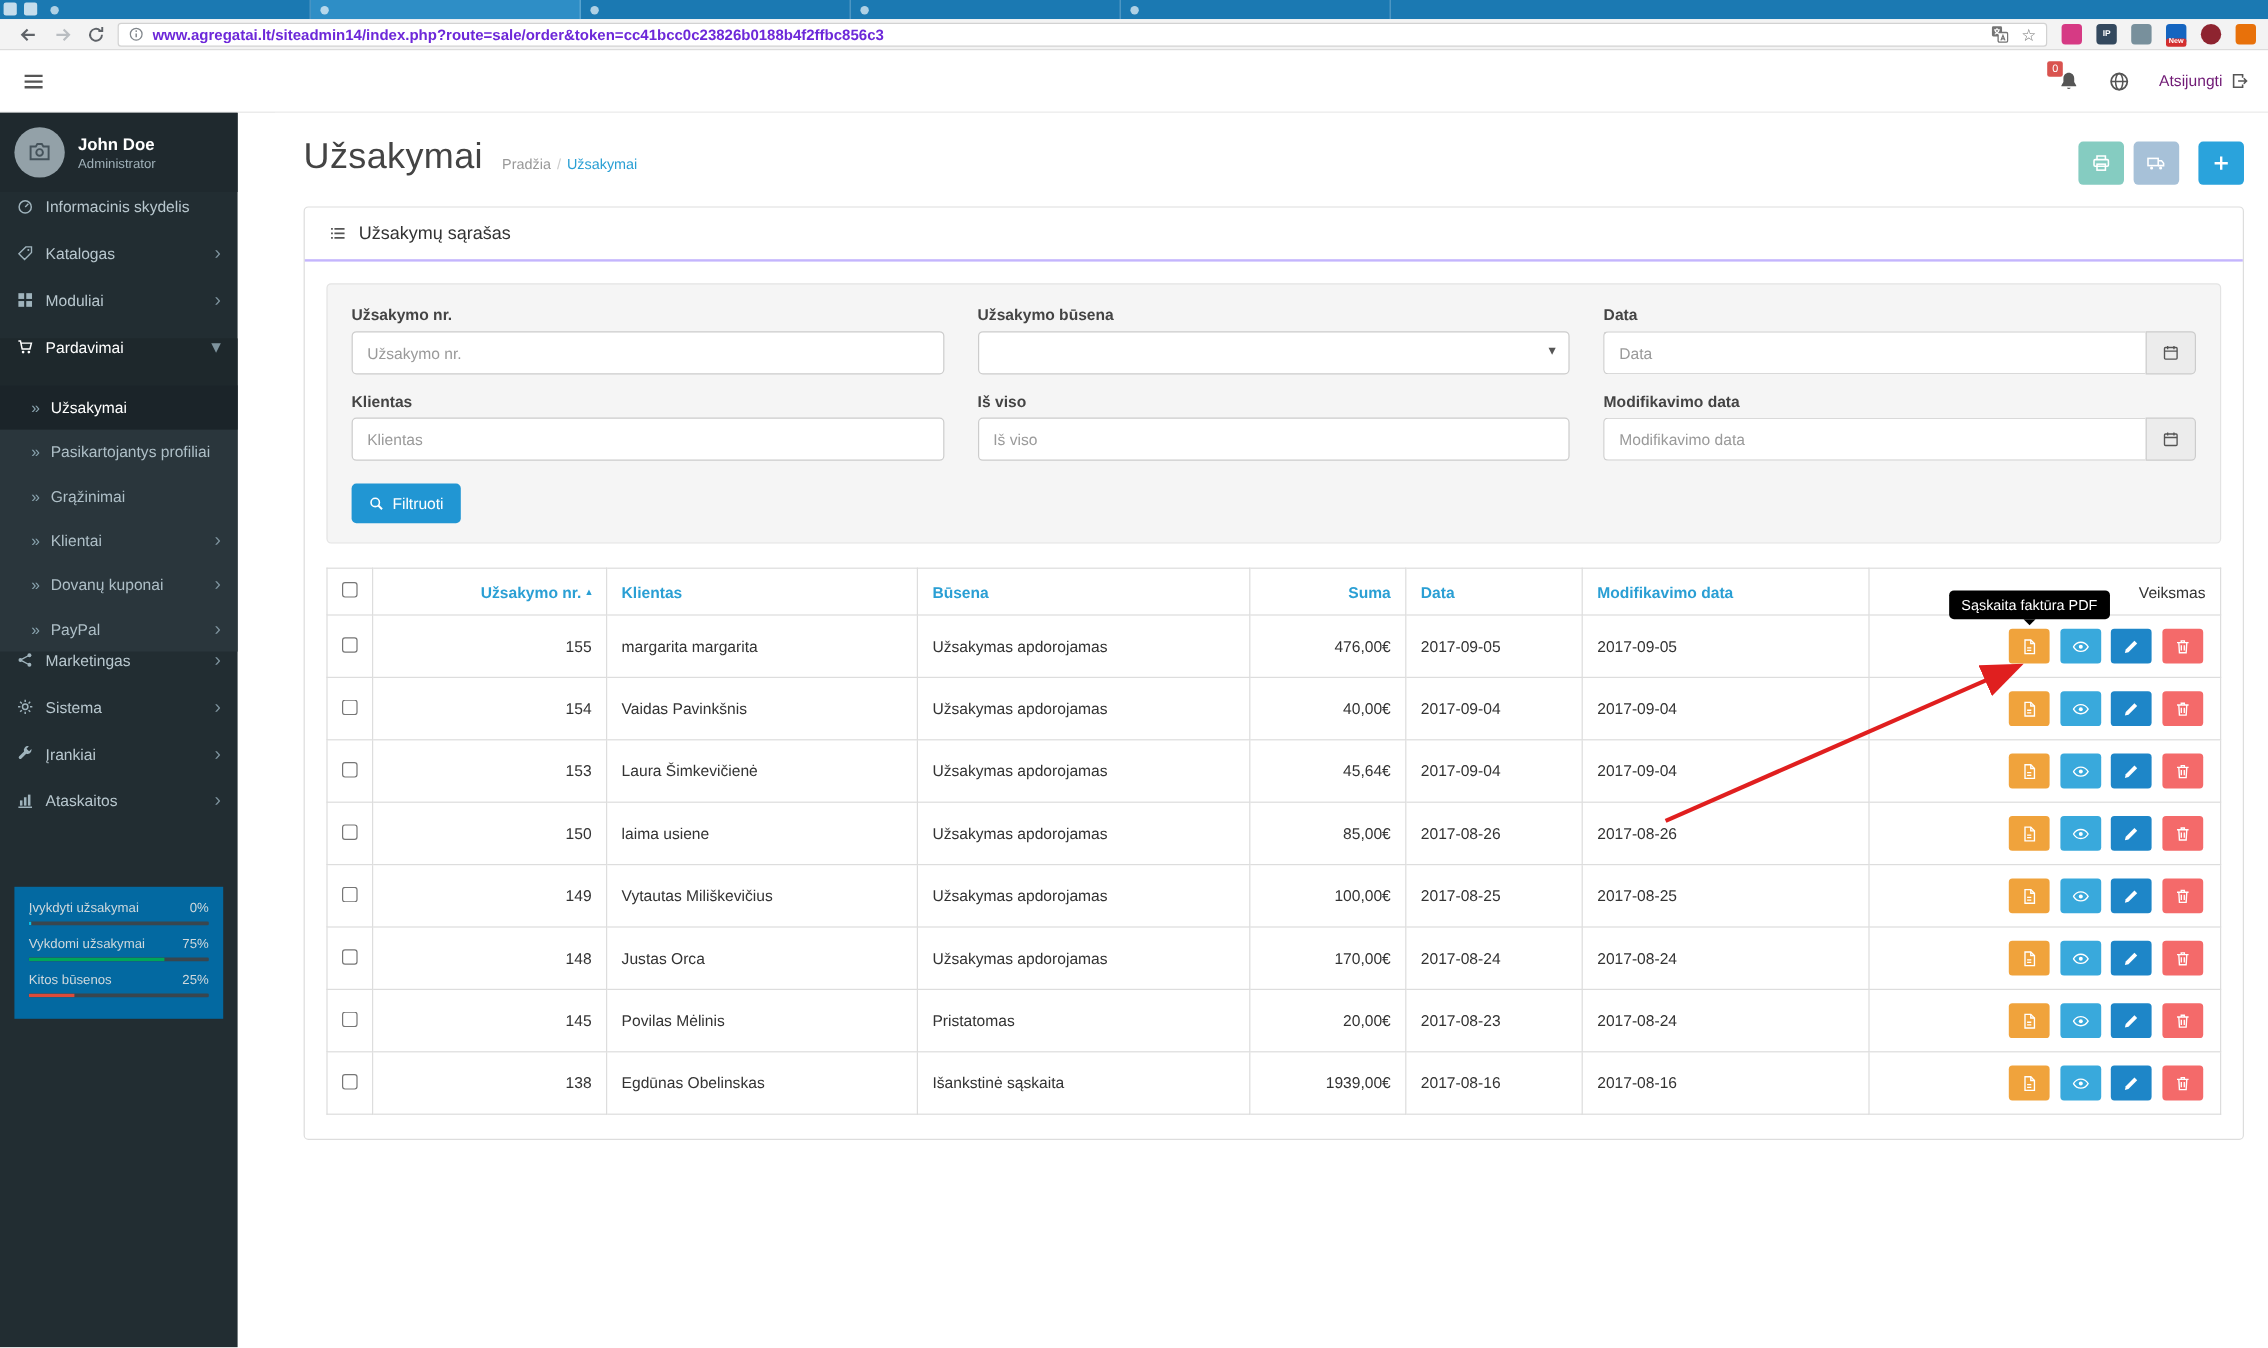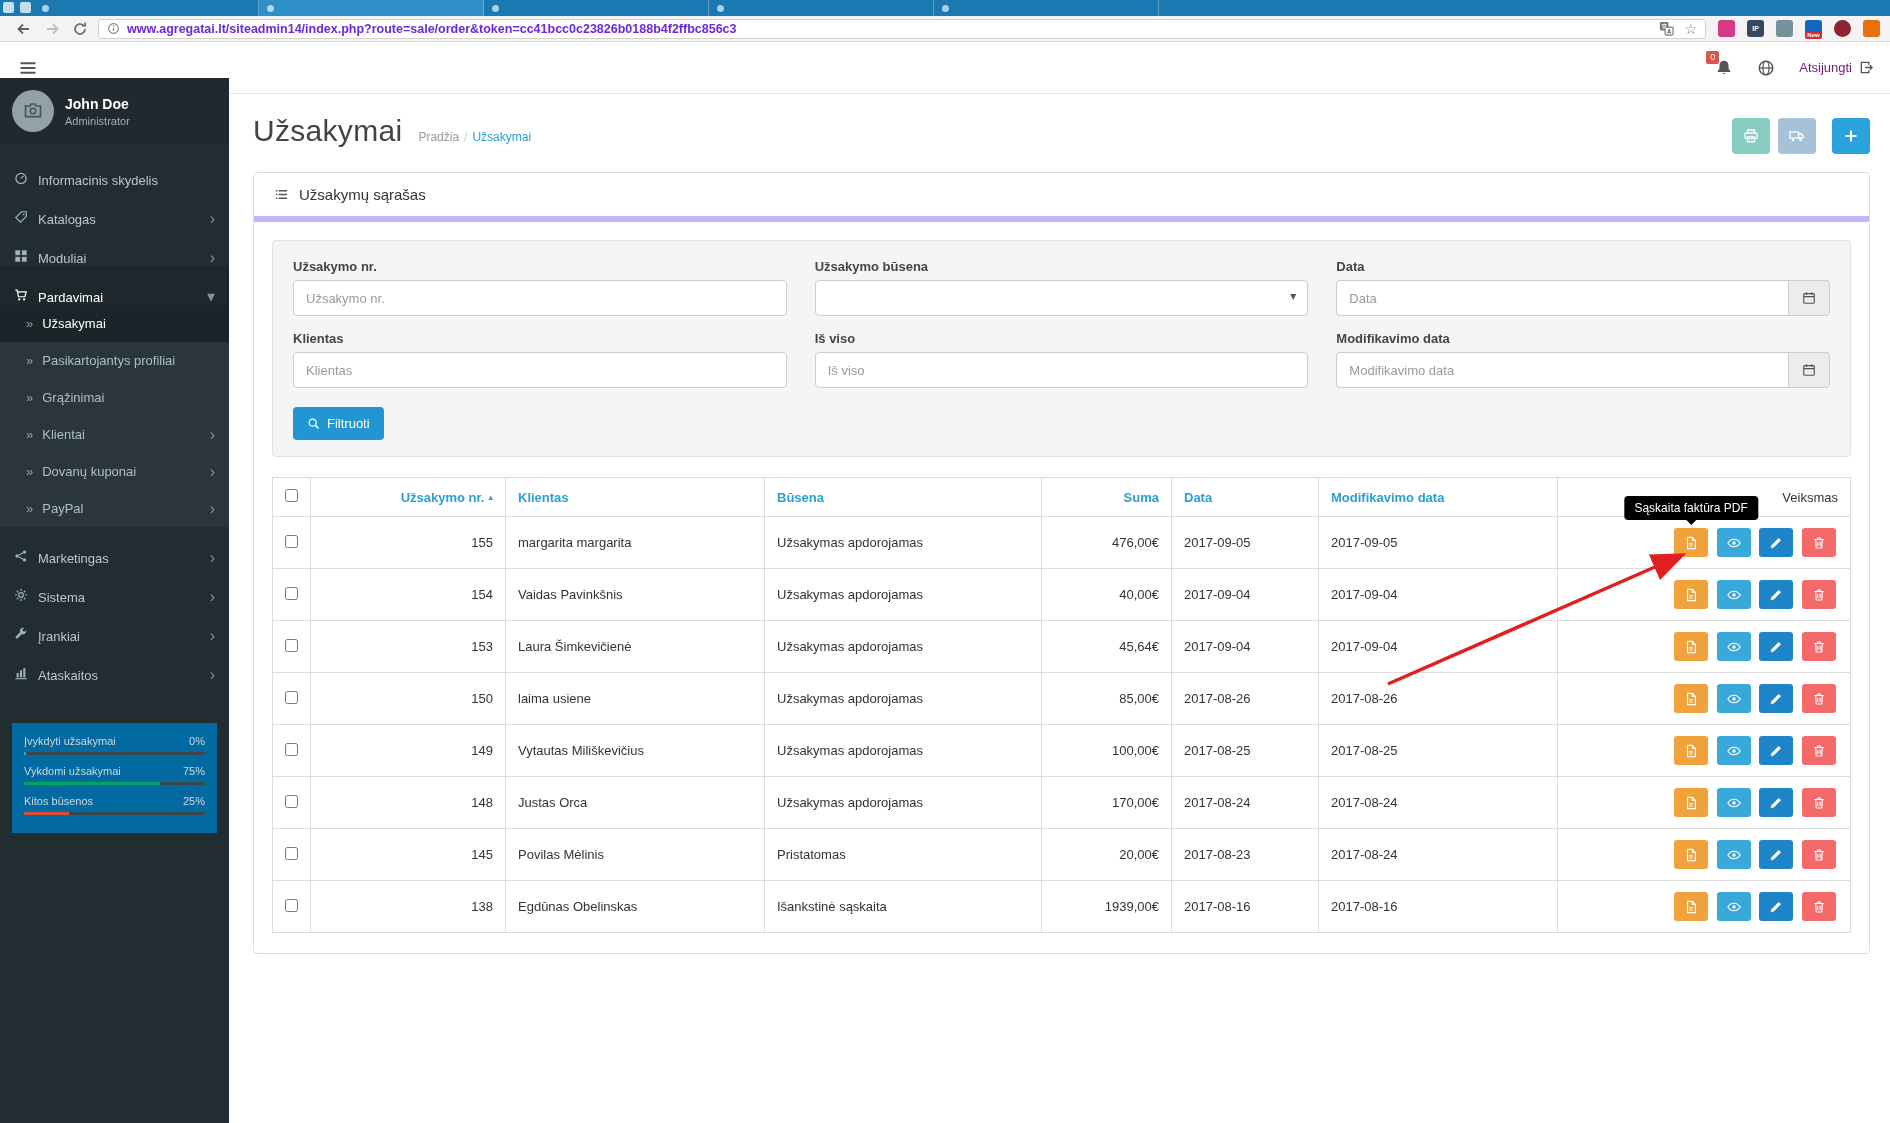--- a/index.html
+++ b/index.html
@@ -37,28 +37,28 @@
   .appheader { position:absolute; top:42px; left:0; right:0; height:52px; background:#fff; border-bottom:1px solid #e6e6e6; display:flex; align-items:center; }
   .menu-toggle { margin-left:18px; width:20px; height:20px; color:#555; cursor:pointer; }
   .header-right { margin-left:auto; display:flex; align-items:center; gap:24px; padding-right:16px; }
   .bell-wrap { position:relative; width:18px; height:18px; color:#555; }
   .nbadge { position:absolute; top:-8px; left:-9px; background:#d9534f; color:#fff; font-size:9px; line-height:1; padding:2px 4px; border-radius:2px; }
   .globe { width:18px; height:18px; color:#555; }
   .logout { display:flex; align-items:center; gap:7px; font-size:13px; color:#701a75; cursor:pointer; }
   .logout .lic { width:15px; height:15px; color:#555; }
 
   
-  .sidebar { position:absolute; top:78px; left:0; bottom:0; width:229px; background:#222d32; }
+  .sidebar { position:absolute; top:94px; left:0; bottom:0; width:198px; background:#222d32; }
   .profile { height:66px; background:#1f292e; display:flex; align-items:center; padding:0 12px; gap:11px; }
   .avatar { width:42px; height:42px; border-radius:50%; background:#93a1a8; color:#45535b; display:flex; align-items:center; justify-content:center; flex:0 0 auto; }
   .avatar svg { width:20px; height:20px; }
   .uname { color:#fff; font-size:14px; font-weight:bold; }
   .urole { color:#9fb0b8; font-size:11px; margin-top:3px; }
   .nav { margin-top:5px; }
-  .nav-item { height:39px; display:flex; align-items:flex-end; padding:0 14px; color:#b8c7ce; font-size:13px; cursor:pointer; }
+  .nav-item { height:39px; display:flex; align-items:flex-start; padding:0 14px; color:#b8c7ce; font-size:13px; cursor:pointer; }
   .nav-item .mi { width:24px; color:#9fb3bc; flex:0 0 auto; }
   .nav-item .mi svg { width:14px; height:14px; }
   .nav-item .chev { margin-left:auto; color:#7e939d; font-size:16px; line-height:1; }
   .nav-item.active { background:#1e282c; color:#fff; }
   .nav-item.active .mi { color:#fff; }
   .subnav { background:#2a363c; }
   .sub-item { height:37px; display:flex; align-items:center; padding:0 14px 0 26px; color:#aebfc7; font-size:13px; cursor:pointer; }
   .sub-item .pre { margin-right:9px; color:#8aa4af; font-size:13px; }
   .sub-item .chev { margin-left:auto; color:#7e939d; font-size:16px; }
   .sub-item.active { background:#1b2429; color:#fff; }
@@ -77,21 +77,21 @@
   .crumbs .cur { color:#2a9fd4; text-decoration:none; }
   .crumbs .home { color:#999; text-decoration:none; }
   .head-actions { margin-left:auto; display:flex; align-items:center; gap:8px; margin-top:4px; }
   .hbtn { width:38px; height:36px; border:none; border-radius:4px; display:flex; align-items:center; justify-content:center; color:#fff; cursor:pointer; }
   .hbtn svg { width:16px; height:16px; }
   .hbtn.teal { background:#85ccc1; }
   .hbtn.bluegray { background:#a7c1d8; }
   .hbtn.add { background:#2aa3dc; margin-left:8px; }
 
   .panel { margin:8px 20px 0 24px; border:1px solid #ddd; border-radius:4px; background:#fff; }
-  .panel-head { padding:13px 20px; border-bottom:6px solid #c4b5fd; font-size:15px; color:#333; display:flex; align-items:center; gap:10px; }
+  .panel-head { padding:13px 20px; border-bottom:2px solid #c4b5fd; font-size:15px; color:#333; display:flex; align-items:center; gap:10px; }
   .panel-head .phic { width:15px; height:15px; color:#555; }
   .panel-body { padding:18px 18px 20px; }
 
   .well { background:#f5f5f5; border:1px solid #e3e3e3; border-radius:4px; padding:18px 20px 16px; }
   .fgrid { display:flex; gap:28px; }
   .fcol { flex:1; min-width:0; }
   .fgroup { margin-bottom:15px; }
   .flabel { display:block; font-size:13px; font-weight:bold; color:#444; margin-bottom:6px; }
   .finput { width:100%; height:36px; border:1px solid #ccc; border-radius:4px; padding:0 12px; font-size:13px; color:#333; background:#fff; font-family:inherit; }
   .finput::placeholder { color:#9a9a9a; }

